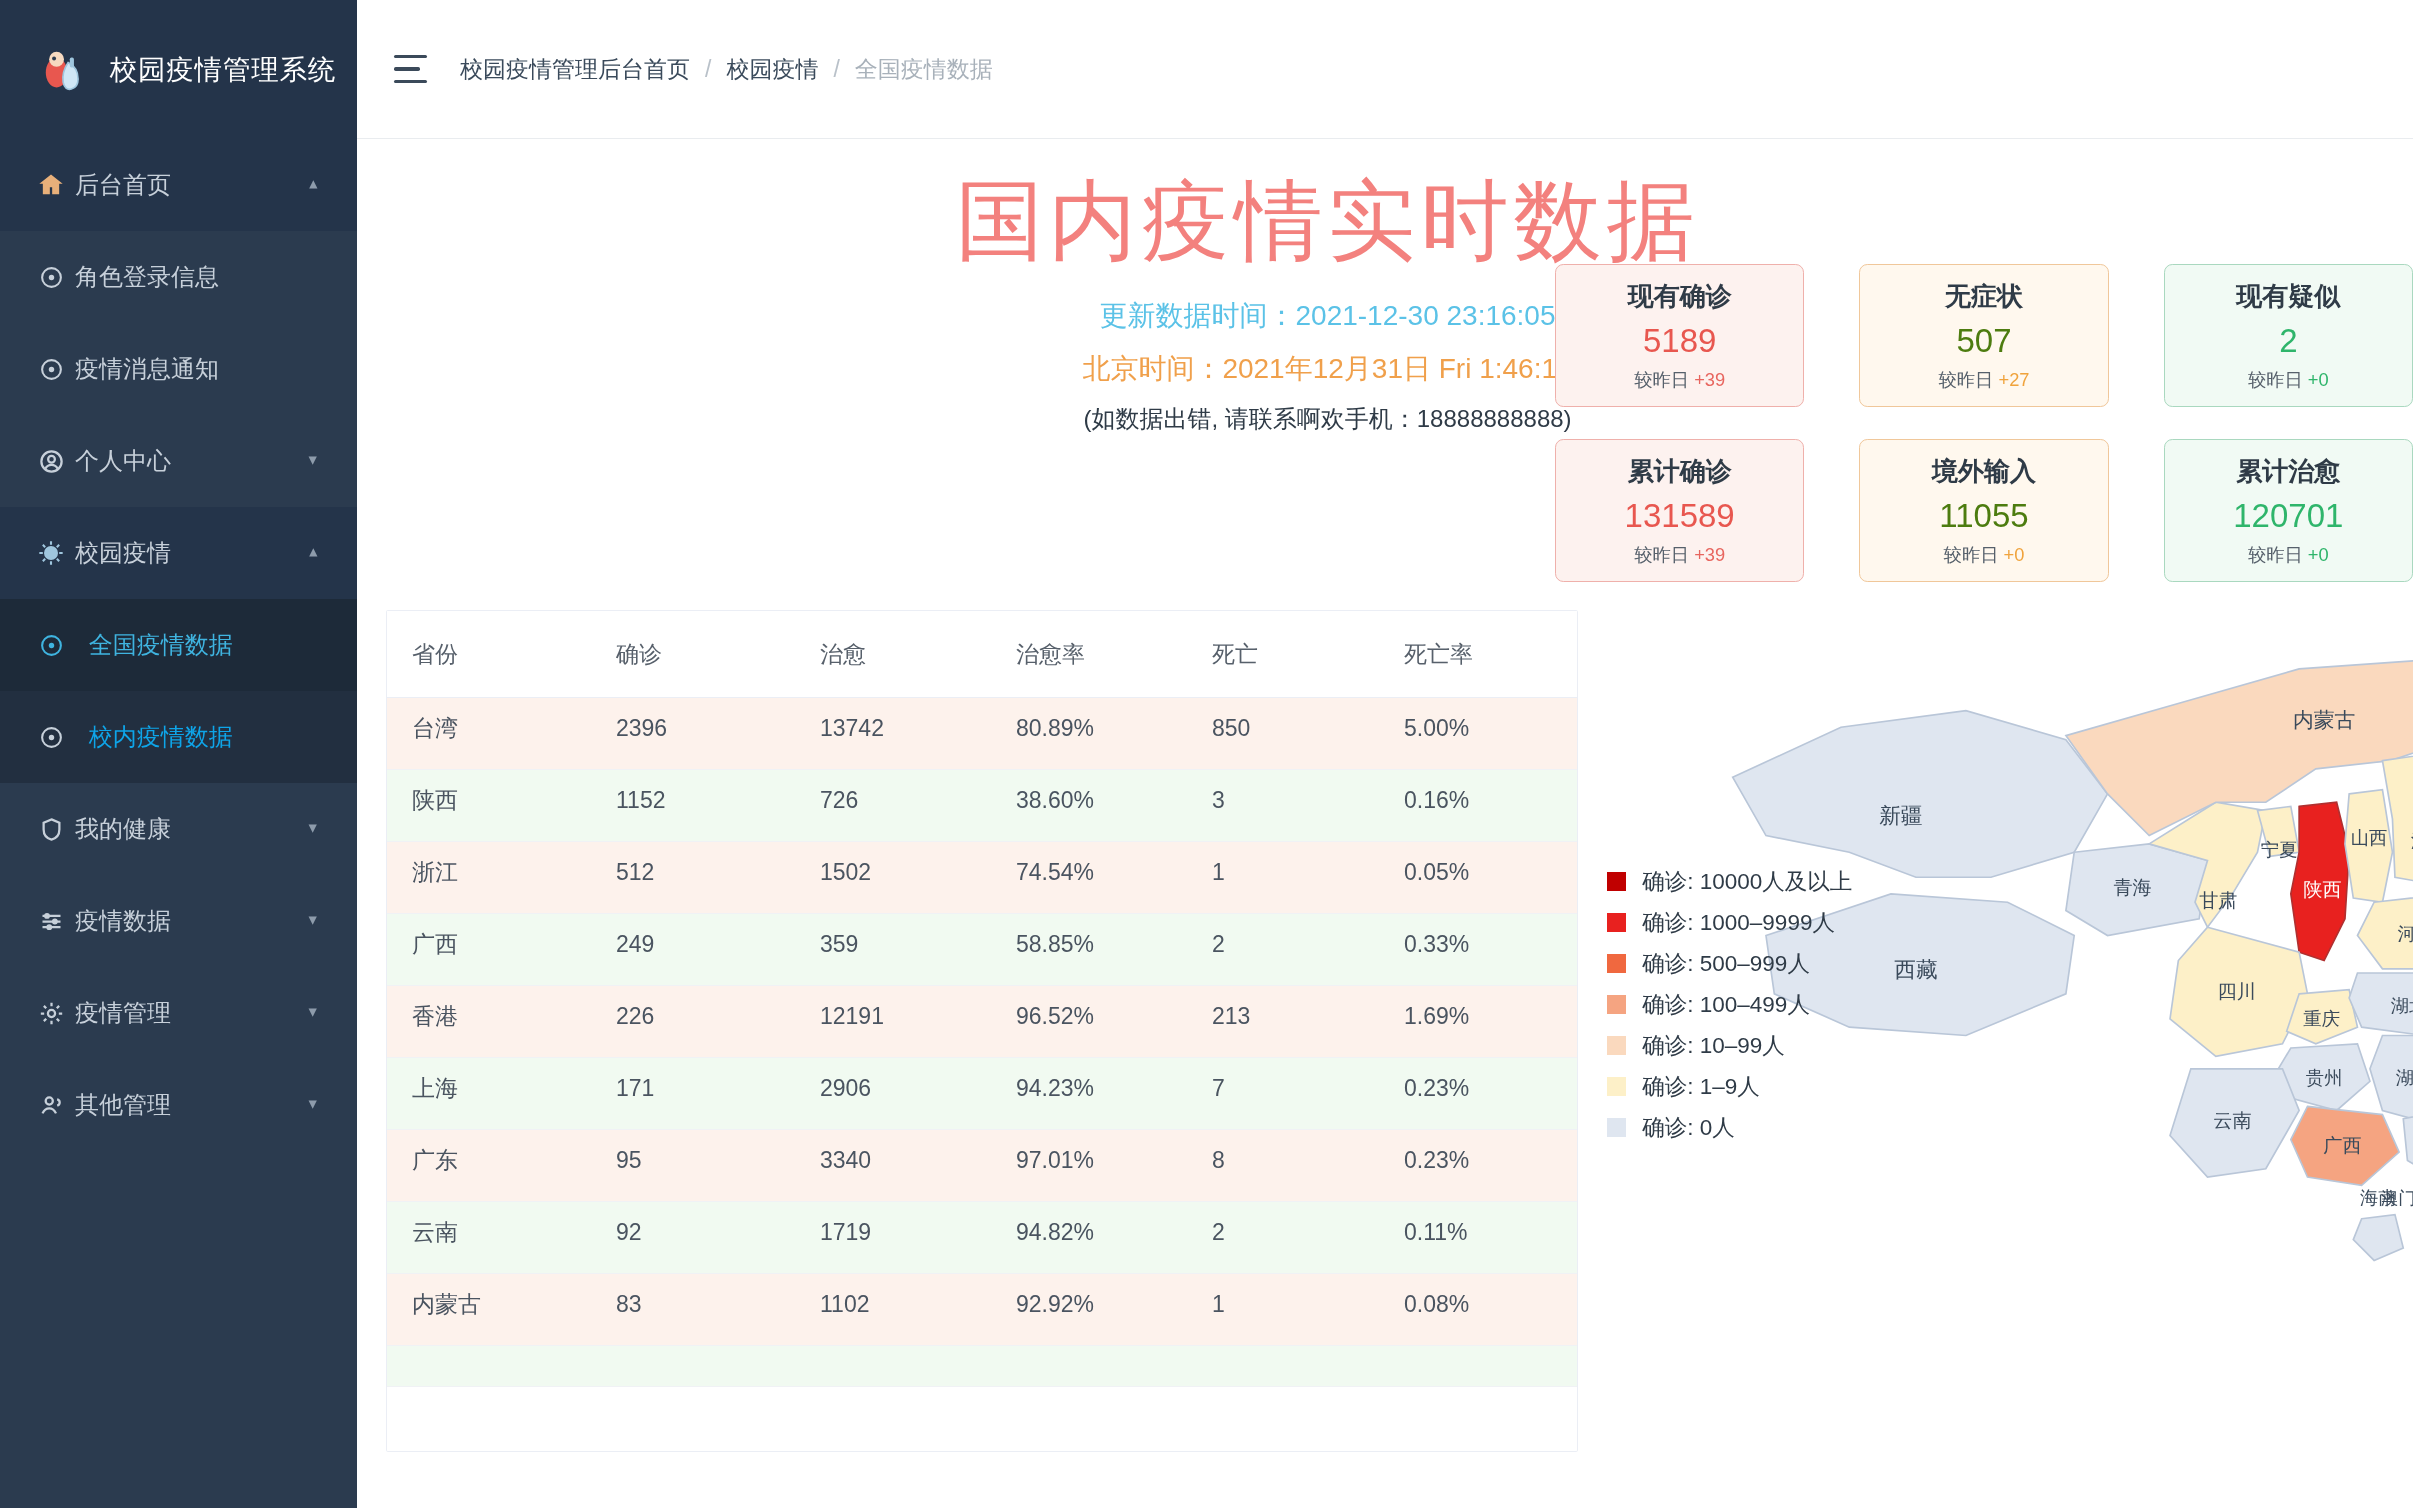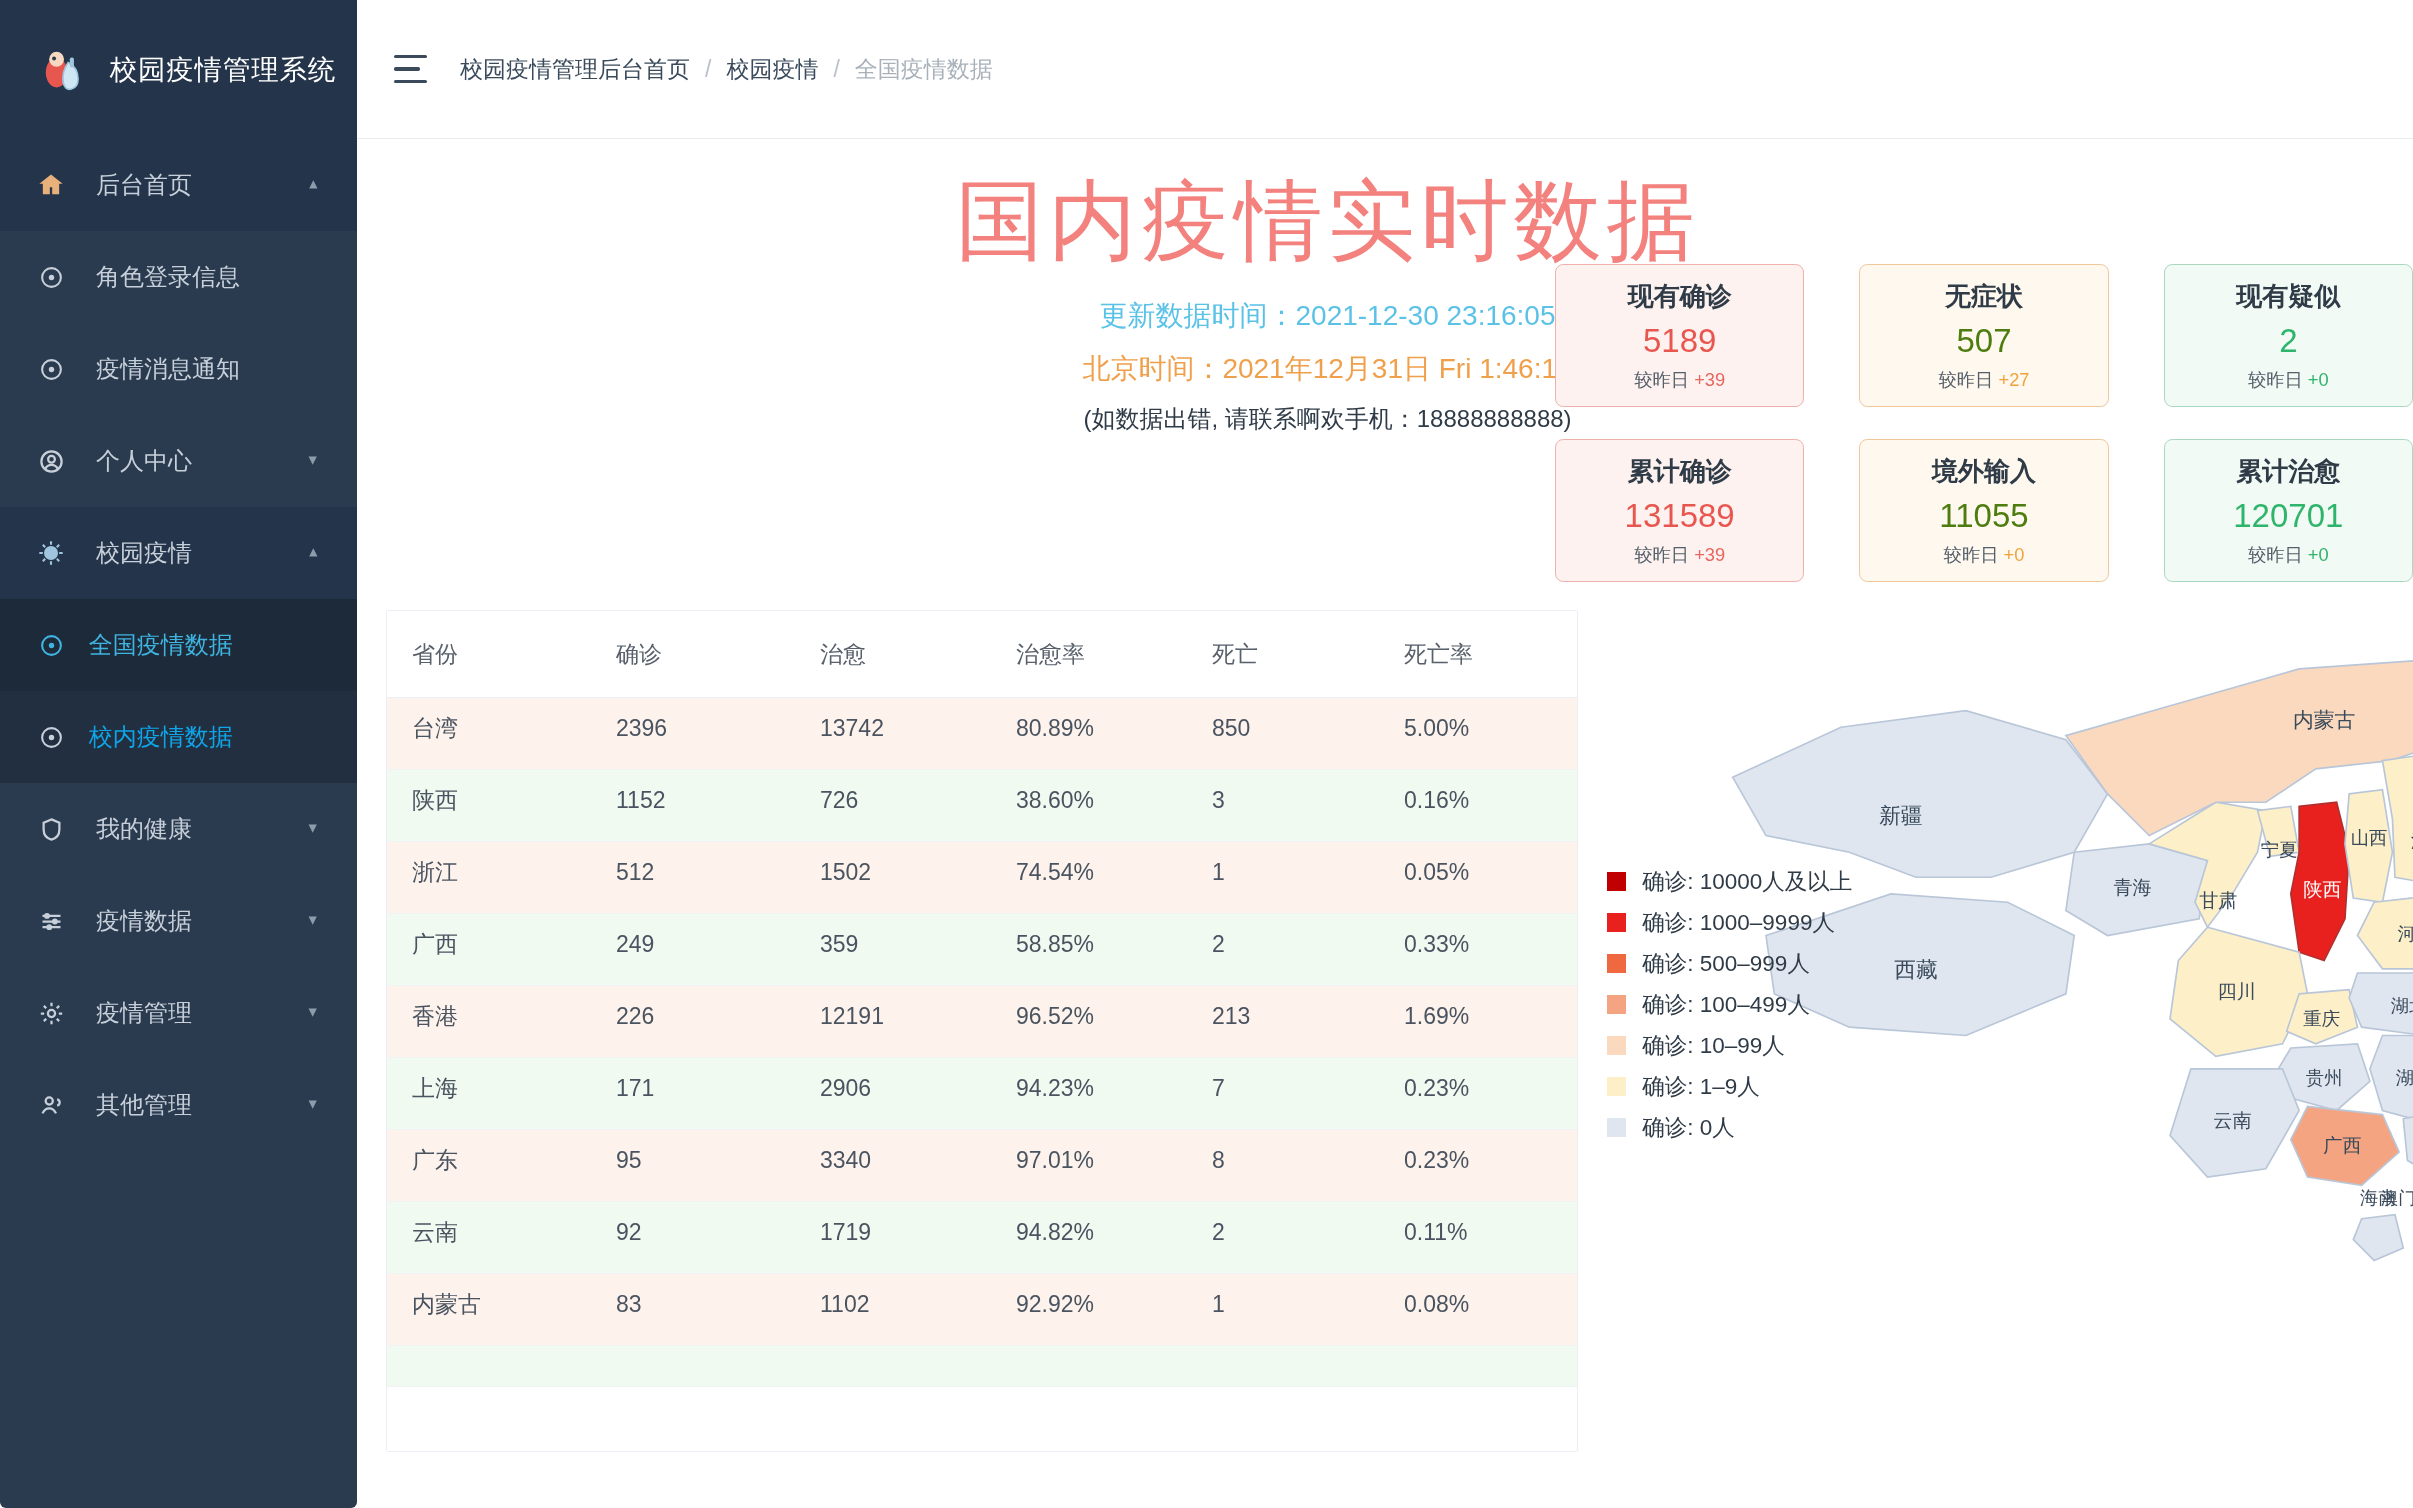--- a/index.html
+++ b/index.html
@@ -11,21 +11,20 @@
   }
   .app { display: flex; width: 2413px; height: 1508px; }
 
   
   .sidebar {
     width: 357px; flex: 0 0 357px;
     background: #2b3b4f;
     color: #c3ccd7;
     height: 1508px;
     position: relative;
-    border-radius: 6px;
   }
   .brand {
     height: 139px;
     background: #24344a;
     display: flex; align-items: center;
     padding-left: 40px;
     gap: 21.7px;
   }
   .brand-logo {
     width: 48px; height: 48px;
@@ -38,21 +37,21 @@
     letter-spacing: 0.8px;
     white-space: nowrap;
   }
   .menu { padding-top: 0; }
   .menu-item {
     height: 92px;
     display: flex; align-items: center;
     padding: 0 40px 0 35px;
     font-size: 24px;
     color: #c7d0da;
-    gap: 29px;
+    gap: 8px;
     cursor: pointer;
     position: relative;
   }
   .menu-item.active-parent { background: #24344a; }
   .menu-item .ico { width: 32px; flex: 0 0 32px; display:flex; align-items:center; justify-content:center; }
   .menu-item .label { flex: 1; white-space: nowrap; }
   .menu-item .arrow { font-size: 16.7px; color: #8d9bab; transform: translateY(-1.7px); }
   .menu-item .arrow.up { transform: rotate(180deg); }
   .submenu { background: #222f40; }
   .sub-item {

